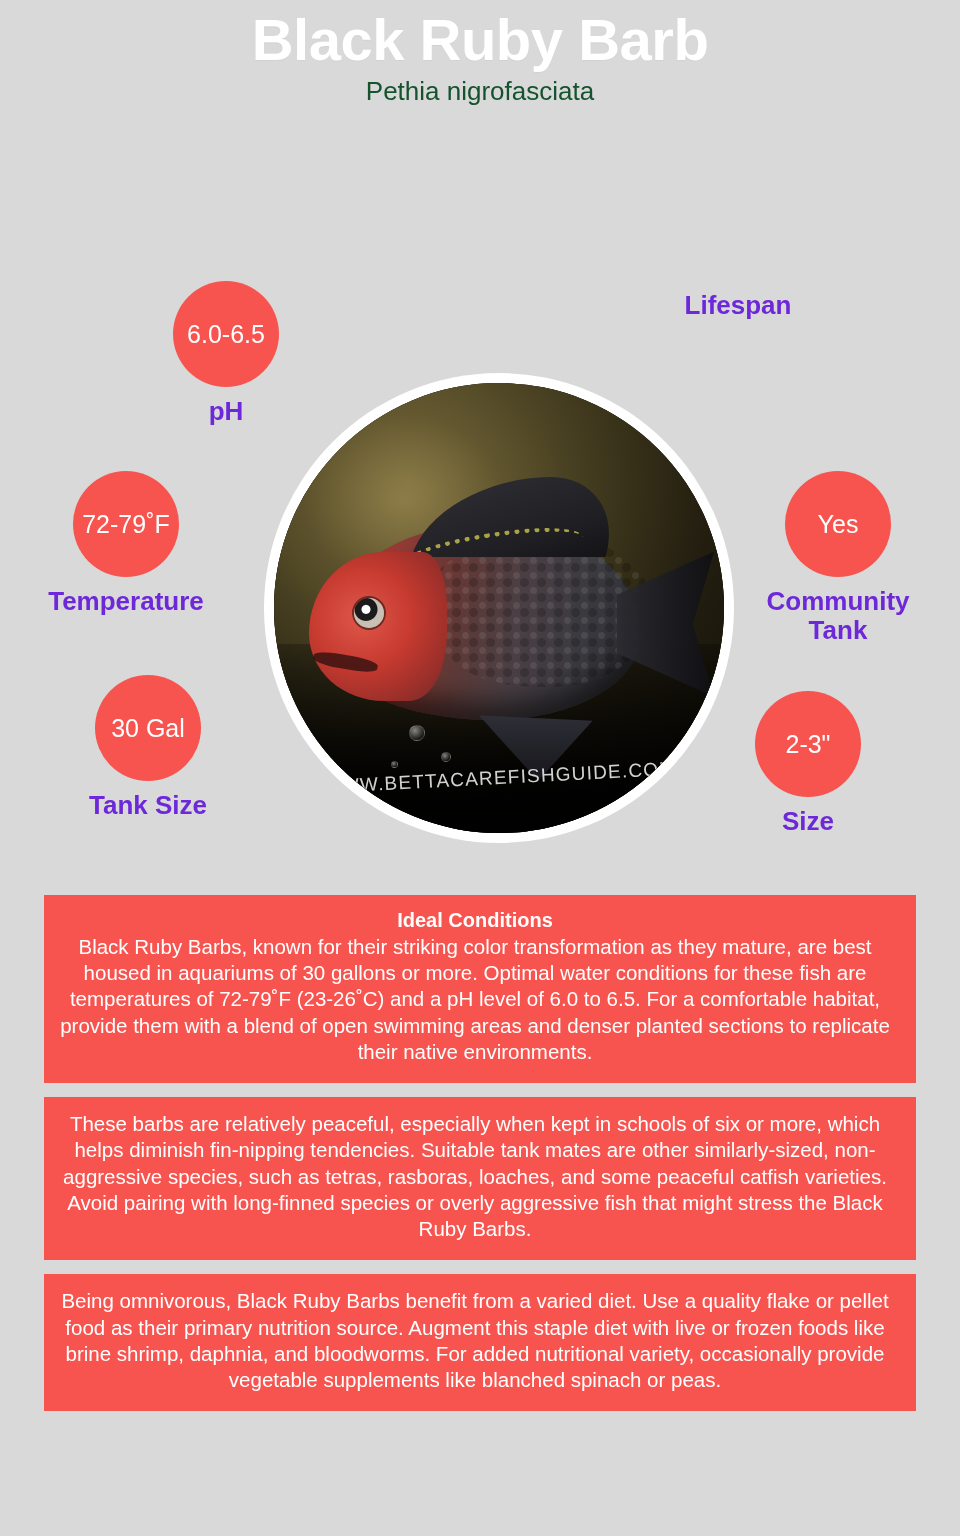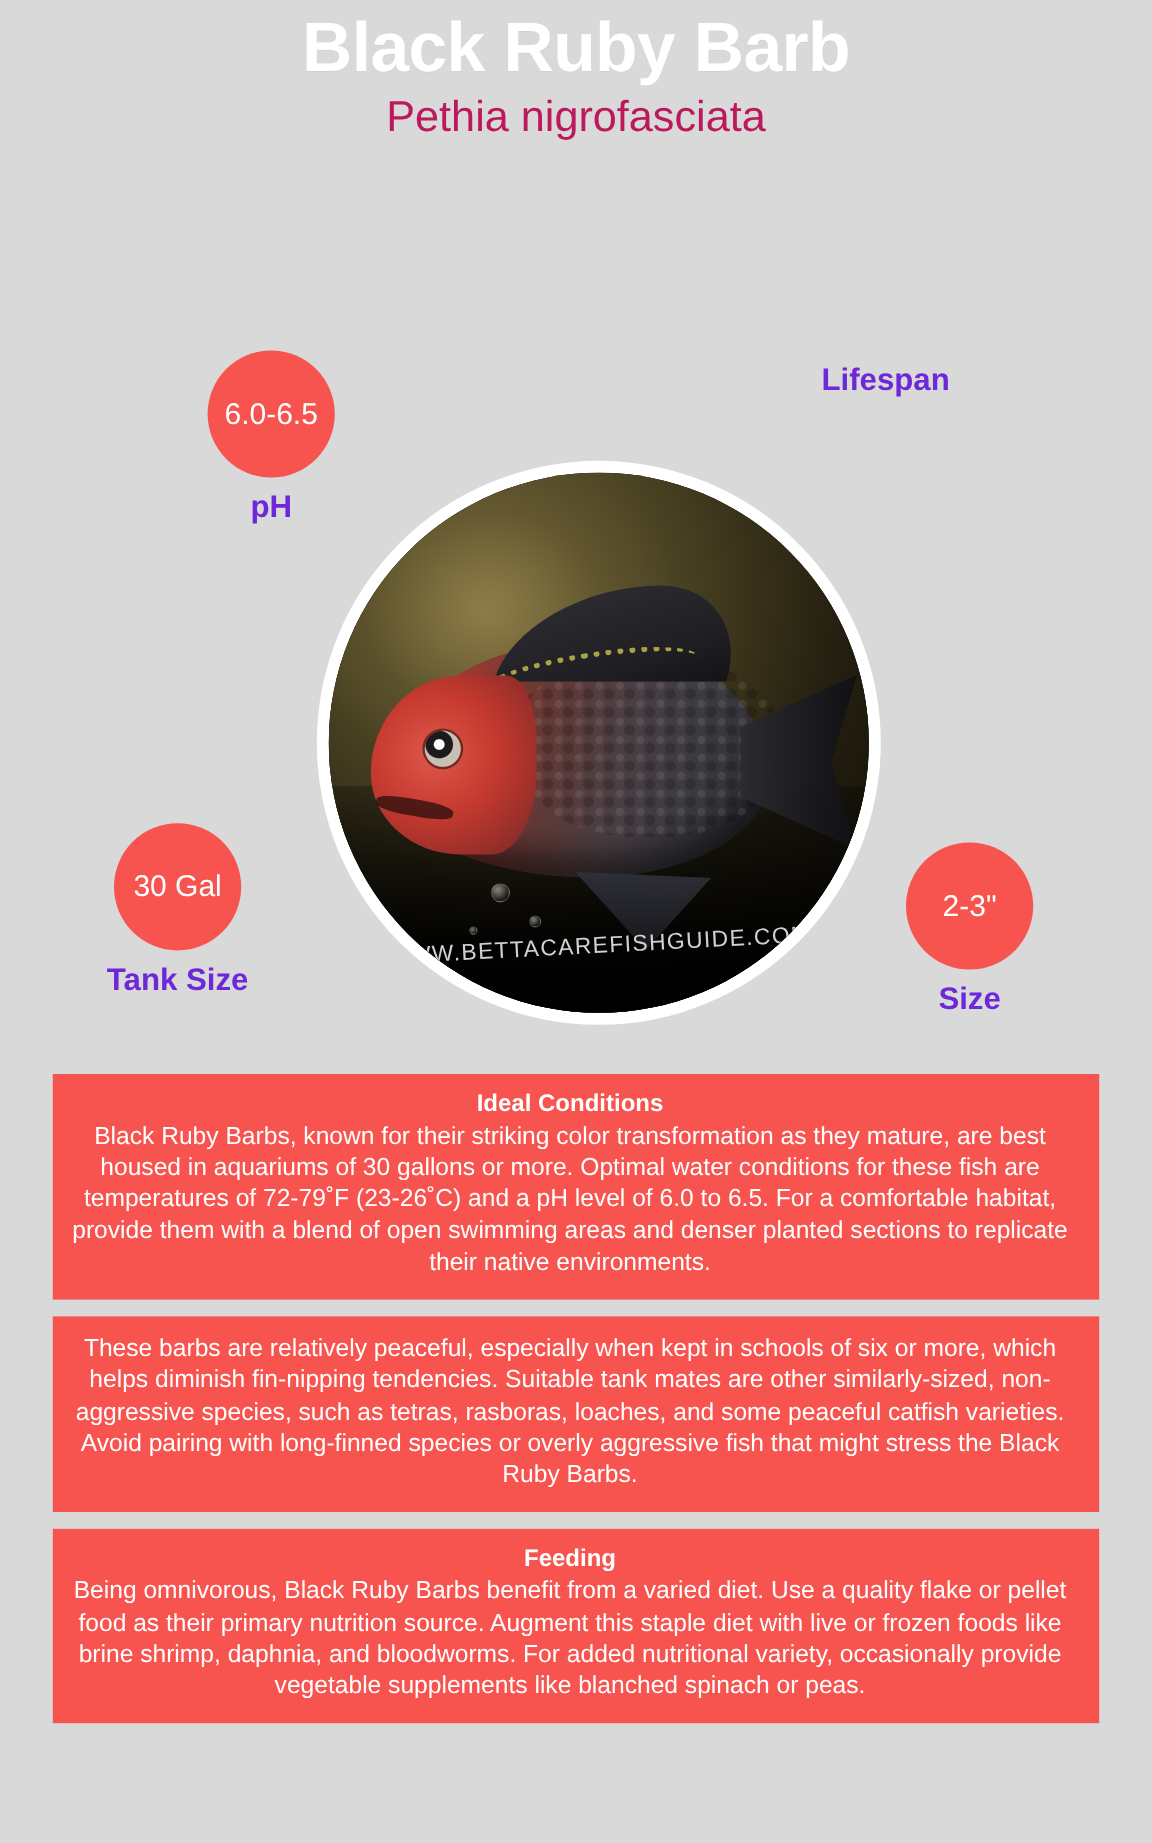--- a/index.html
+++ b/index.html
@@ -25,22 +25,22 @@
   .title {
     font-size: 58px;
     font-weight: bold;
     letter-spacing: -0.5px;
     color: #ffffff;
     line-height: 1.05;
     margin: 0;
     text-shadow: 0 1px 0 rgba(0,0,0,0.03);
   }
   .subtitle {
-    font-size: 36px;
-    color: #be185d;
+    font-size: 26px;
+    color: #14532d;
     margin: 6px 0 0 0;
     line-height: 1.1;
   }
 
   
   .hero {
     position: relative;
     height: 700px;
     padding-left: 36px;
   }
@@ -279,30 +279,41 @@
   <div class="subtitle">Pethia nigrofasciata</div>
 </div>
 
 <div class="hero">
 
   <div class="stat ph">
     <div class="circle">6.0-6.5</div>
     <div class="label">pH</div>
   </div>
 
+  <div class="stat temp">
+    <div class="circle">72-79˚F</div>
+    <div class="label">Temperature</div>
+  </div>
 
   <div class="stat tank">
     <div class="circle">30 Gal</div>
     <div class="label">Tank Size</div>
   </div>
 
   <div class="stat life">
     <div class="label">Lifespan</div>
   </div>
 
+  <div class="stat comm">
+    <div class="circle">Yes</div>
+    <div class="label">
+      <div>Community</div>
+      <div>Tank</div>
+    </div>
+  </div>
 
   <div class="stat size">
     <div class="circle">2-3"</div>
     <div class="label">Size</div>
   </div>
 
   <div class="photo-wrap">
     <div class="photo">
       <div class="bg"></div>
       <div class="glow"></div>
@@ -332,17 +343,16 @@
   <div class="panel">
     <h2>Ideal Conditions</h2>
     <p>Black Ruby Barbs, known for their striking color transformation as they mature, are best housed in aquariums of 30 gallons or more. Optimal water conditions for these fish are temperatures of 72-79˚F (23-26˚C) and a pH level of 6.0 to 6.5. For a comfortable habitat, provide them with a blend of open swimming areas and denser planted sections to replicate their native environments.</p>
   </div>
 
   <div class="panel">
     <p>These barbs are relatively peaceful, especially when kept in schools of six or more, which helps diminish fin-nipping tendencies. Suitable tank mates are other similarly-sized, non-aggressive species, such as tetras, rasboras, loaches, and some peaceful catfish varieties. Avoid pairing with long-finned species or overly aggressive fish that might stress the Black Ruby Barbs.</p>
   </div>
 
   <div class="panel">
-    <h2>Feeding</h2>
     <p>Being omnivorous, Black Ruby Barbs benefit from a varied diet. Use a quality flake or pellet food as their primary nutrition source. Augment this staple diet with live or frozen foods like brine shrimp, daphnia, and bloodworms. For added nutritional variety, occasionally provide vegetable supplements like blanched spinach or peas.</p>
   </div>
 
 </div>
 
 </body></html>

